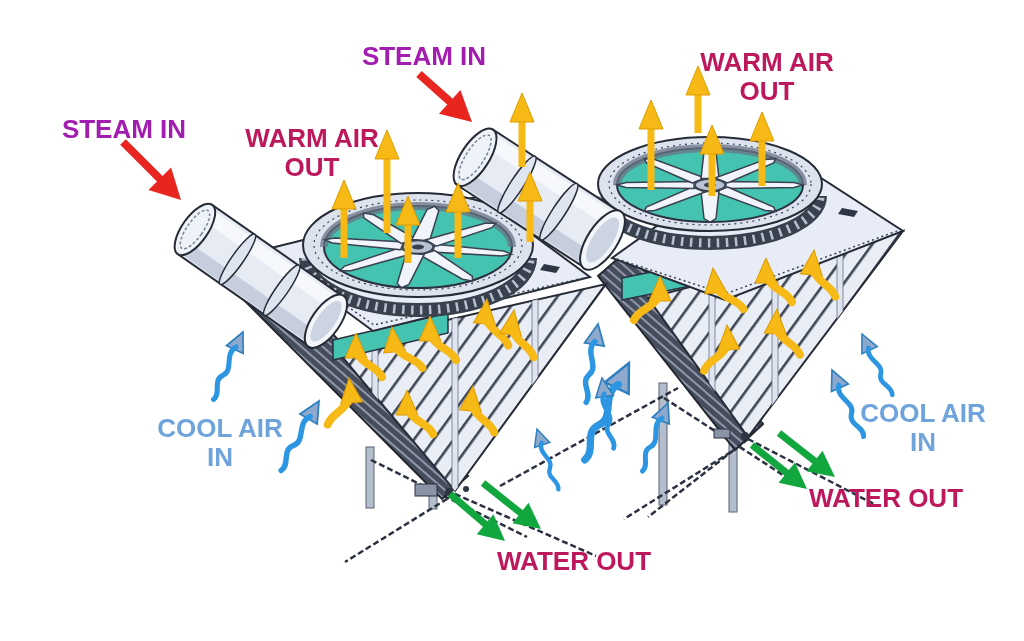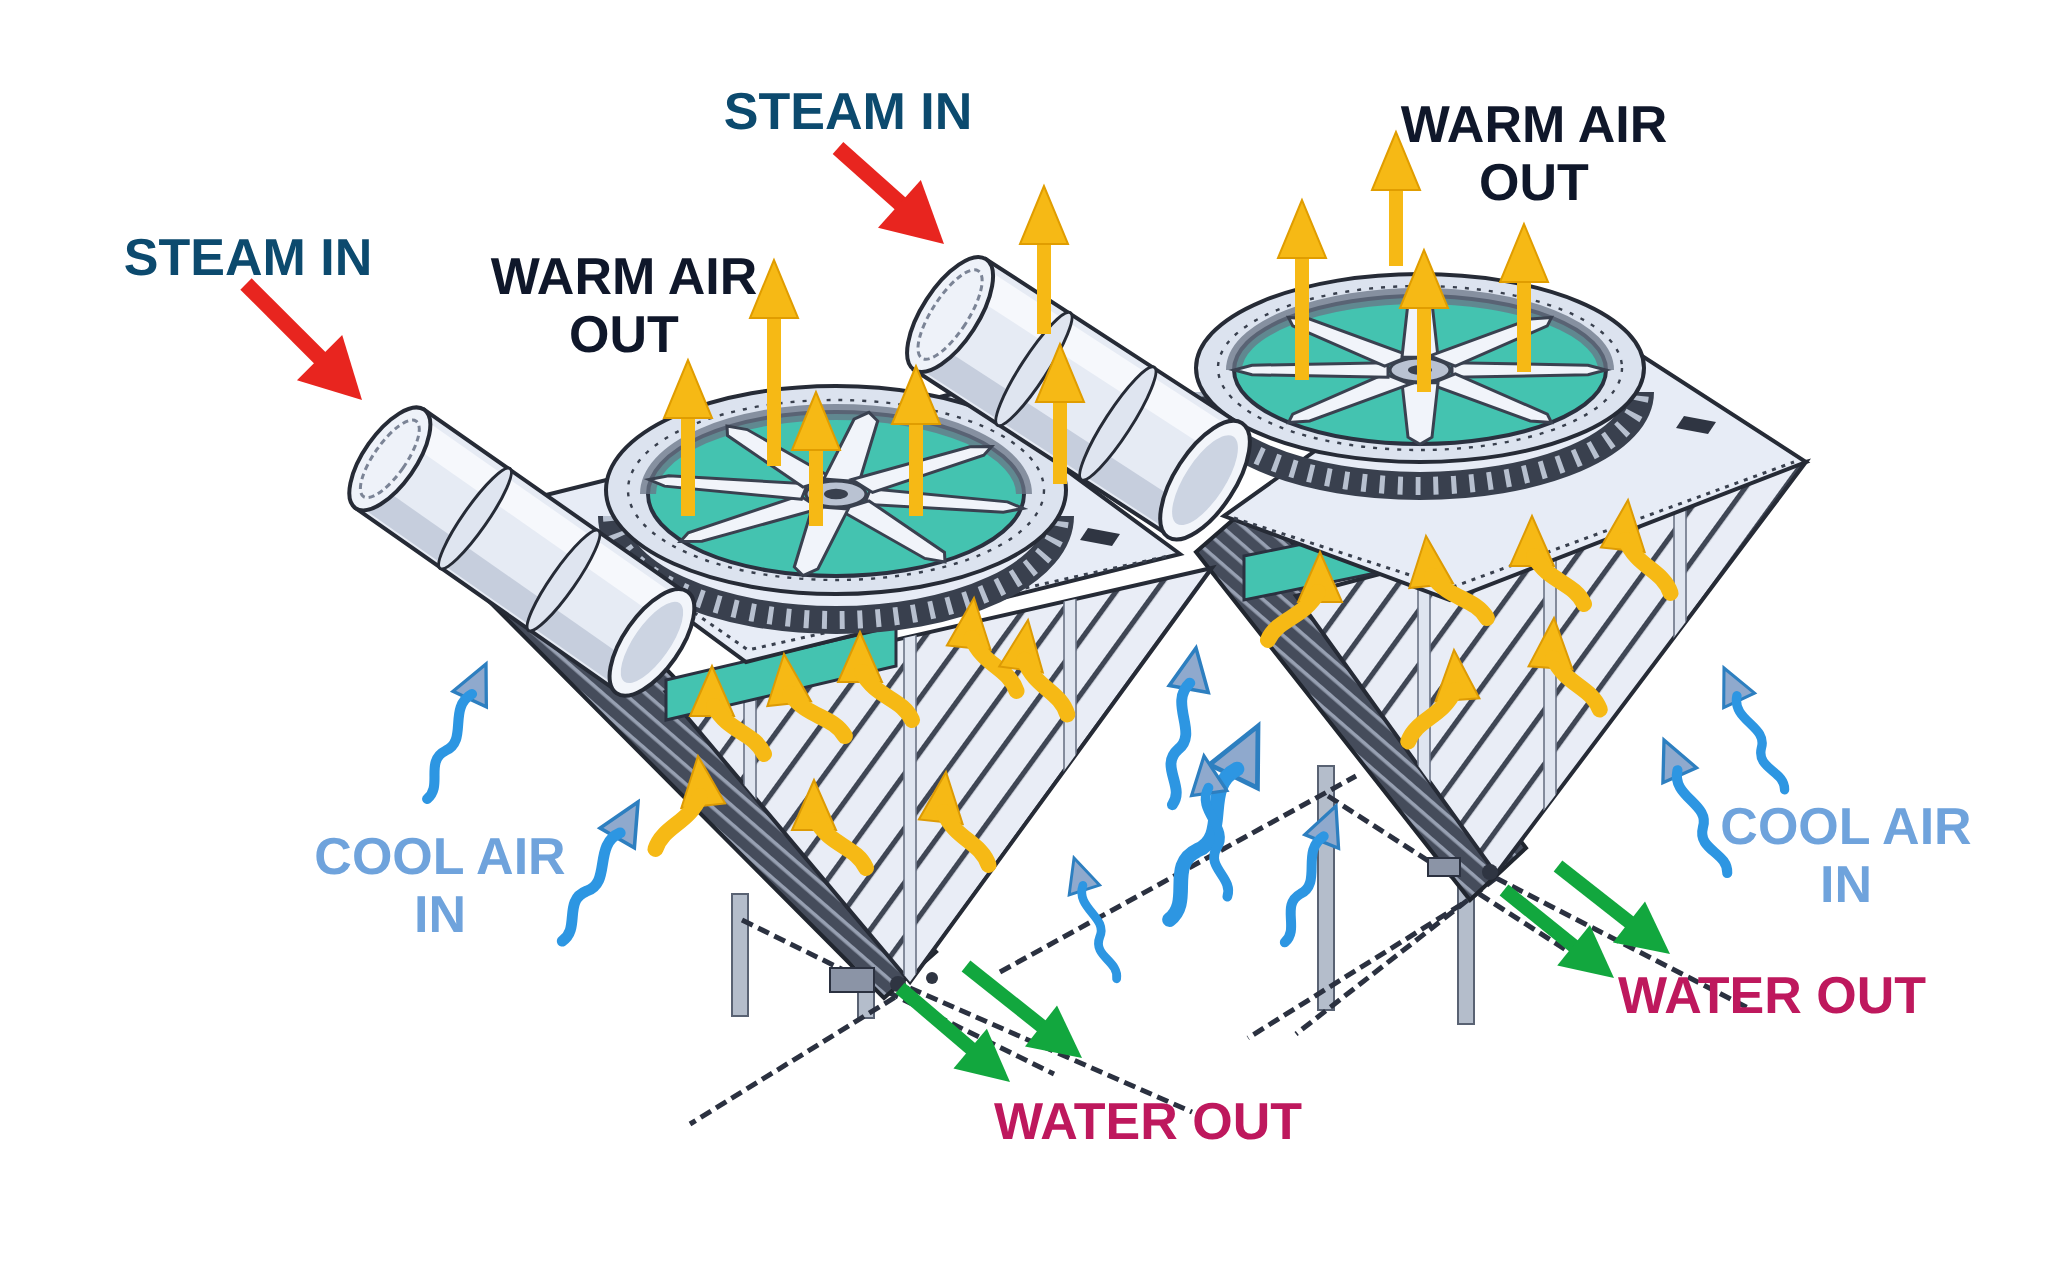--- a/index.html
+++ b/index.html
@@ -2,22 +2,22 @@
 <html><head>
 <meta charset="utf-8">
 <style>
   html,body{margin:0;padding:0;background:#ffffff;}
   .stage{position:relative;width:1024px;height:641px;background:#ffffff;overflow:hidden;
          font-family:"Liberation Sans","DejaVu Sans",sans-serif;}
   .stage svg{position:absolute;left:0;top:0;}
   .lbl{position:absolute;transform:translate(-50%,-50%);font-weight:bold;font-size:26px;
        white-space:nowrap;text-align:center;line-height:29px;letter-spacing:0px;}
   .lbl span{display:block;}
-  .c-steam{color:#0c4a6e;}
-  .c-warm{color:#0f172a;}
+  .c-steam{color:#a21caf;}
+  .c-warm{color:#be185d;}
   .c-cool{color:#6fa3dc;}
   .c-water{color:#be185d;}
   .deck{fill:#e7ecf6;stroke:#262b36;stroke-width:2;}
   .deckdots{fill:none;stroke:#39404e;stroke-width:1.5;stroke-dasharray:2 3;}
   .face{fill:url(#faceStripes);stroke:#262b36;stroke-width:2;}
   .band{fill:url(#bandRibs);stroke:#21262f;stroke-width:2;}
   .teal{fill:#44c3b0;stroke:#2b3140;stroke-width:1.5;}
   .leg{fill:#b4bdcb;stroke:#596273;stroke-width:1;}
   .brace{stroke:#2b3140;stroke-width:2.5;stroke-dasharray:6 3;fill:none;}
   .fanwall{fill:none;stroke:#39404e;stroke-width:14;}

